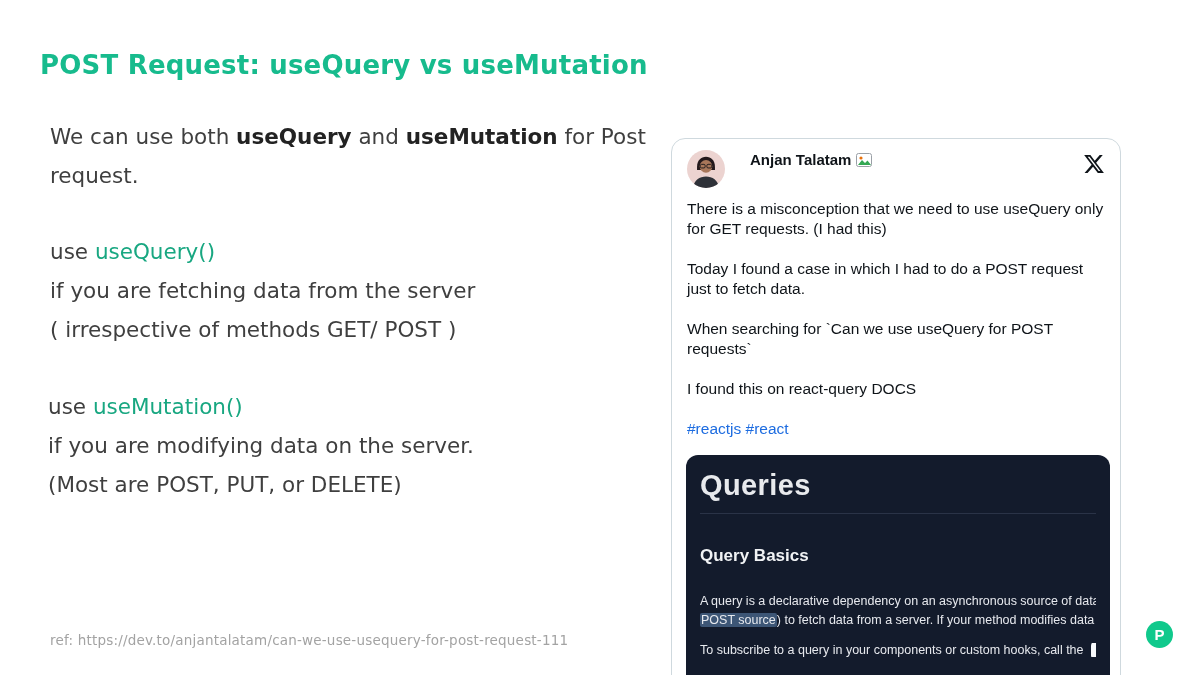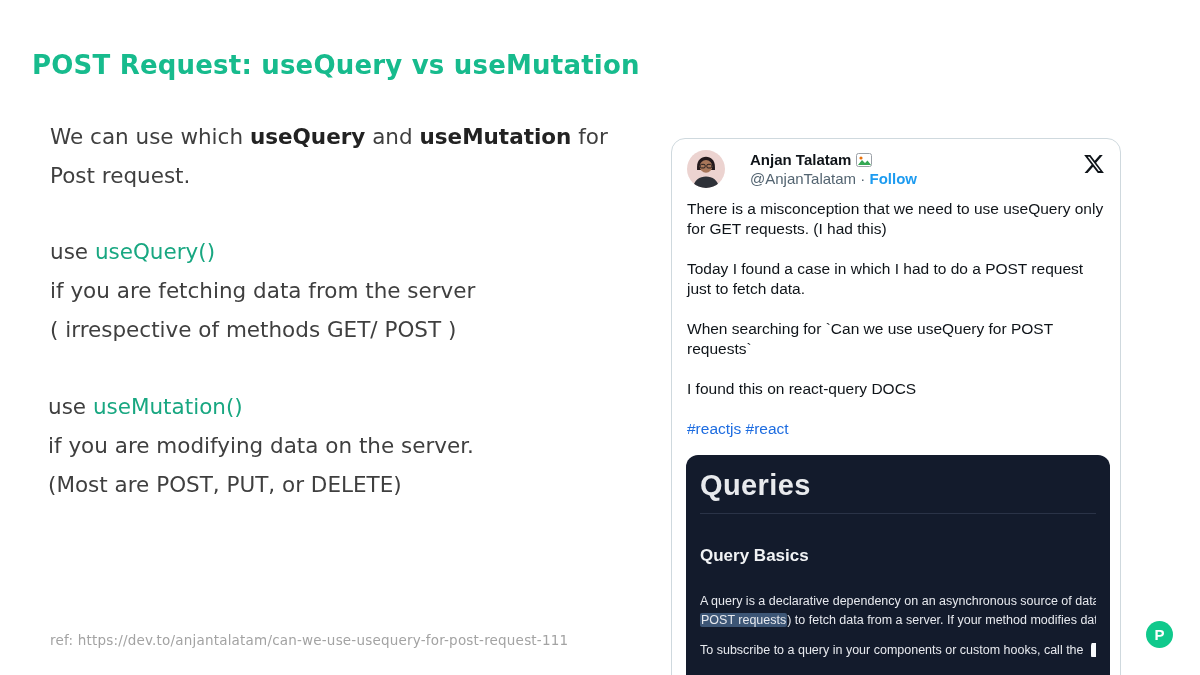--- a/index.html
+++ b/index.html
@@ -1,21 +1,21 @@
 <!DOCTYPE html>
 <html><head>
 <meta charset="utf-8">
 <style>
   * { margin:0; padding:0; box-sizing:border-box; }
   html,body { width:1200px; height:675px; overflow:hidden; }
   body { position:relative; background:#ffffff; font-family:"DejaVu Sans", sans-serif; }
 
   
   .slide-title {
-    position:absolute; left:32px; top:50px;
+    position:absolute; left:40px; top:50px;
     font-size:26px; font-weight:600; color:#17bb8d; letter-spacing:0.2px;
     font-family:"DejaVu Sans", sans-serif;
   }
   .slide-text { color:#3f3f3f; font-size:21.5px; line-height:39px; font-weight:400; }
   .intro   { position:absolute; left:50px; top:117px; width:600px; }
   .block-1 { position:absolute; left:50px; top:232px; width:600px; }
   .block-2 { position:absolute; left:48px; top:387px; width:600px; }
   .slide-text b { color:#222222; font-weight:700; }
   .fn-green { color:#18a781; font-weight:500; }
   .ref-line {
@@ -72,21 +72,21 @@
     background:#f8fafc; color:#0f172a; font-family:"DejaVu Sans Mono", monospace;
     font-weight:700; font-size:11px; padding:4px 6px; border-radius:6px; margin-left:4px;
   }
 </style>
 </head>
 <body>
 
 <h1 class="slide-title">POST Request: useQuery vs useMutation</h1>
 
 <p class="slide-text intro">
-  <span>We can use which </span><b>useQuery</b><span> and </span><b>useMutation</b><span> for Post request.</span>
+  <span>We can use both </span><b>useQuery</b><span> and </span><b>useMutation</b><span> for Post request.</span>
 </p>
 
 <div class="slide-text block-1">
   <div><span>use </span><span class="fn-green">useQuery()</span></div>
   <div>if you are fetching data from the server</div>
   <div>( irrespective of methods GET/ POST )</div>
 </div>
 
 <div class="slide-text block-2">
   <div><span>use </span><span class="fn-green">useMutation()</span></div>
@@ -116,25 +116,20 @@
 
     <div class="id-block">
       <div class="name-row">
         <span>Anjan Talatam</span>
         <svg class="mini-img" width="16" height="14" viewBox="0 0 16 14">
           <rect x="0.5" y="0.5" width="15" height="13" rx="2" fill="#ffffff" stroke="#9aa0a6"></rect>
           <circle cx="5" cy="5" r="1.6" fill="#e8710a"></circle>
           <path d="M2 12l4-5 3 3 2.5-2.5L15 12z" fill="#34a853"></path>
         </svg>
       </div>
-      <div class="handle-row">
-        <span>@AnjanTalatam</span>
-        <span> </span><span>·</span>
-        <span class="follow-link">Follow</span>
-      </div>
     </div>
 
     <svg class="x-logo" width="22" height="22" viewBox="0 0 24 24">
       <path fill="#0f1419" d="M18.244 2.25h3.308l-7.227 8.26 8.502 11.24H16.17l-5.214-6.817L4.99 21.75H1.68l7.73-8.835L1.254 2.25H8.08l4.713 6.231 5.451-6.231zm-1.161 17.52h1.833L7.084 4.126H5.117l11.966 15.644z"></path>
     </svg>
   </div>
 
   <div class="tweet-body">
     <p>There is a misconception that we need to use useQuery only for GET requests. (I had this)</p>
     <p>Today I found a case in which I had to do a POST request just to fetch data.</p>
@@ -142,21 +137,21 @@
     <p>I found this on react-query DOCS</p>
     <p class="hashtags">#reactjs #react</p>
 
     <div class="docs-panel">
       <div class="docs-heading">Queries</div>
       <hr class="docs-divider">
       <div class="docs-sub">Query Basics</div>
       <div class="docs-para">
         <div>A query is a declarative dependency on an asynchronous source of data that is tie</div>
         <div class="docs-line2">
-          <span class="hl">POST requests</span><span>) to fetch data from a server. If your method modifies data on the s</span>
+          <span class="hl">POST source</span><span>) to fetch data from a server. If your method modifies data on the s</span>
         </div>
       </div>
       <div class="docs-sub-para">
         <span>To subscribe to a query in your components or custom hooks, call the </span><span class="code-pill">`useQuery</span>
       </div>
     </div>
 
   </div>
 </div>
 

